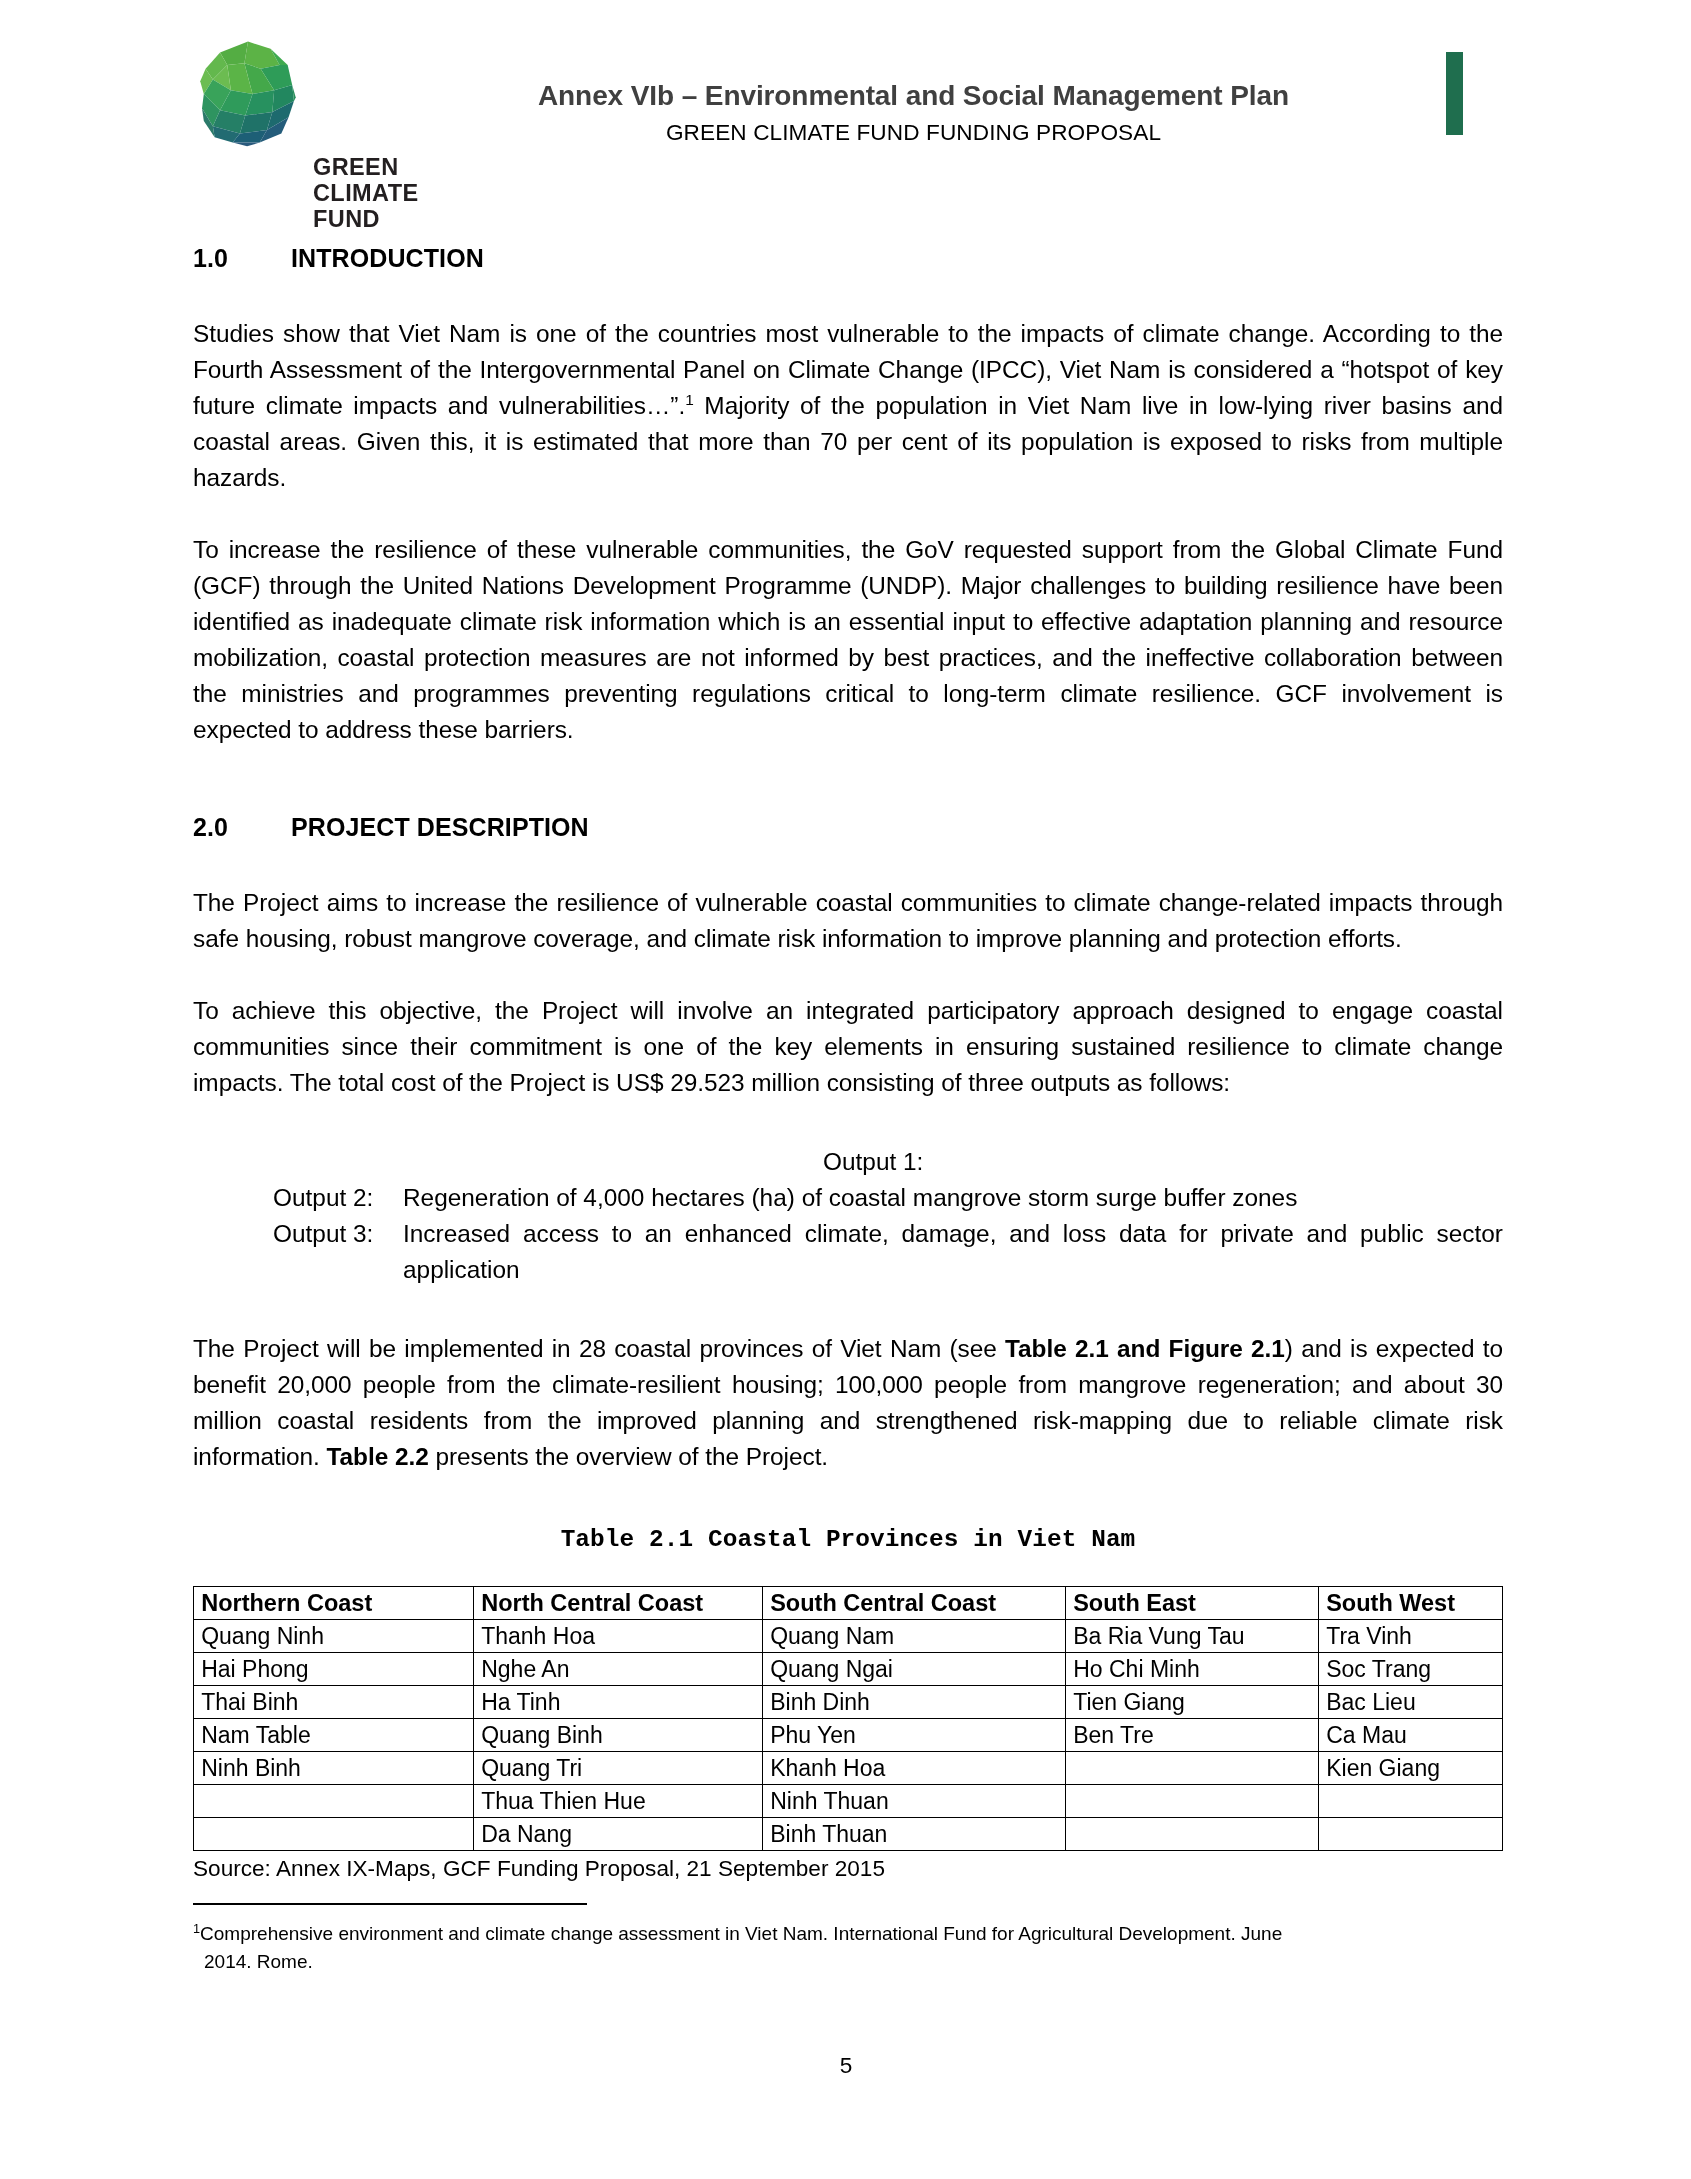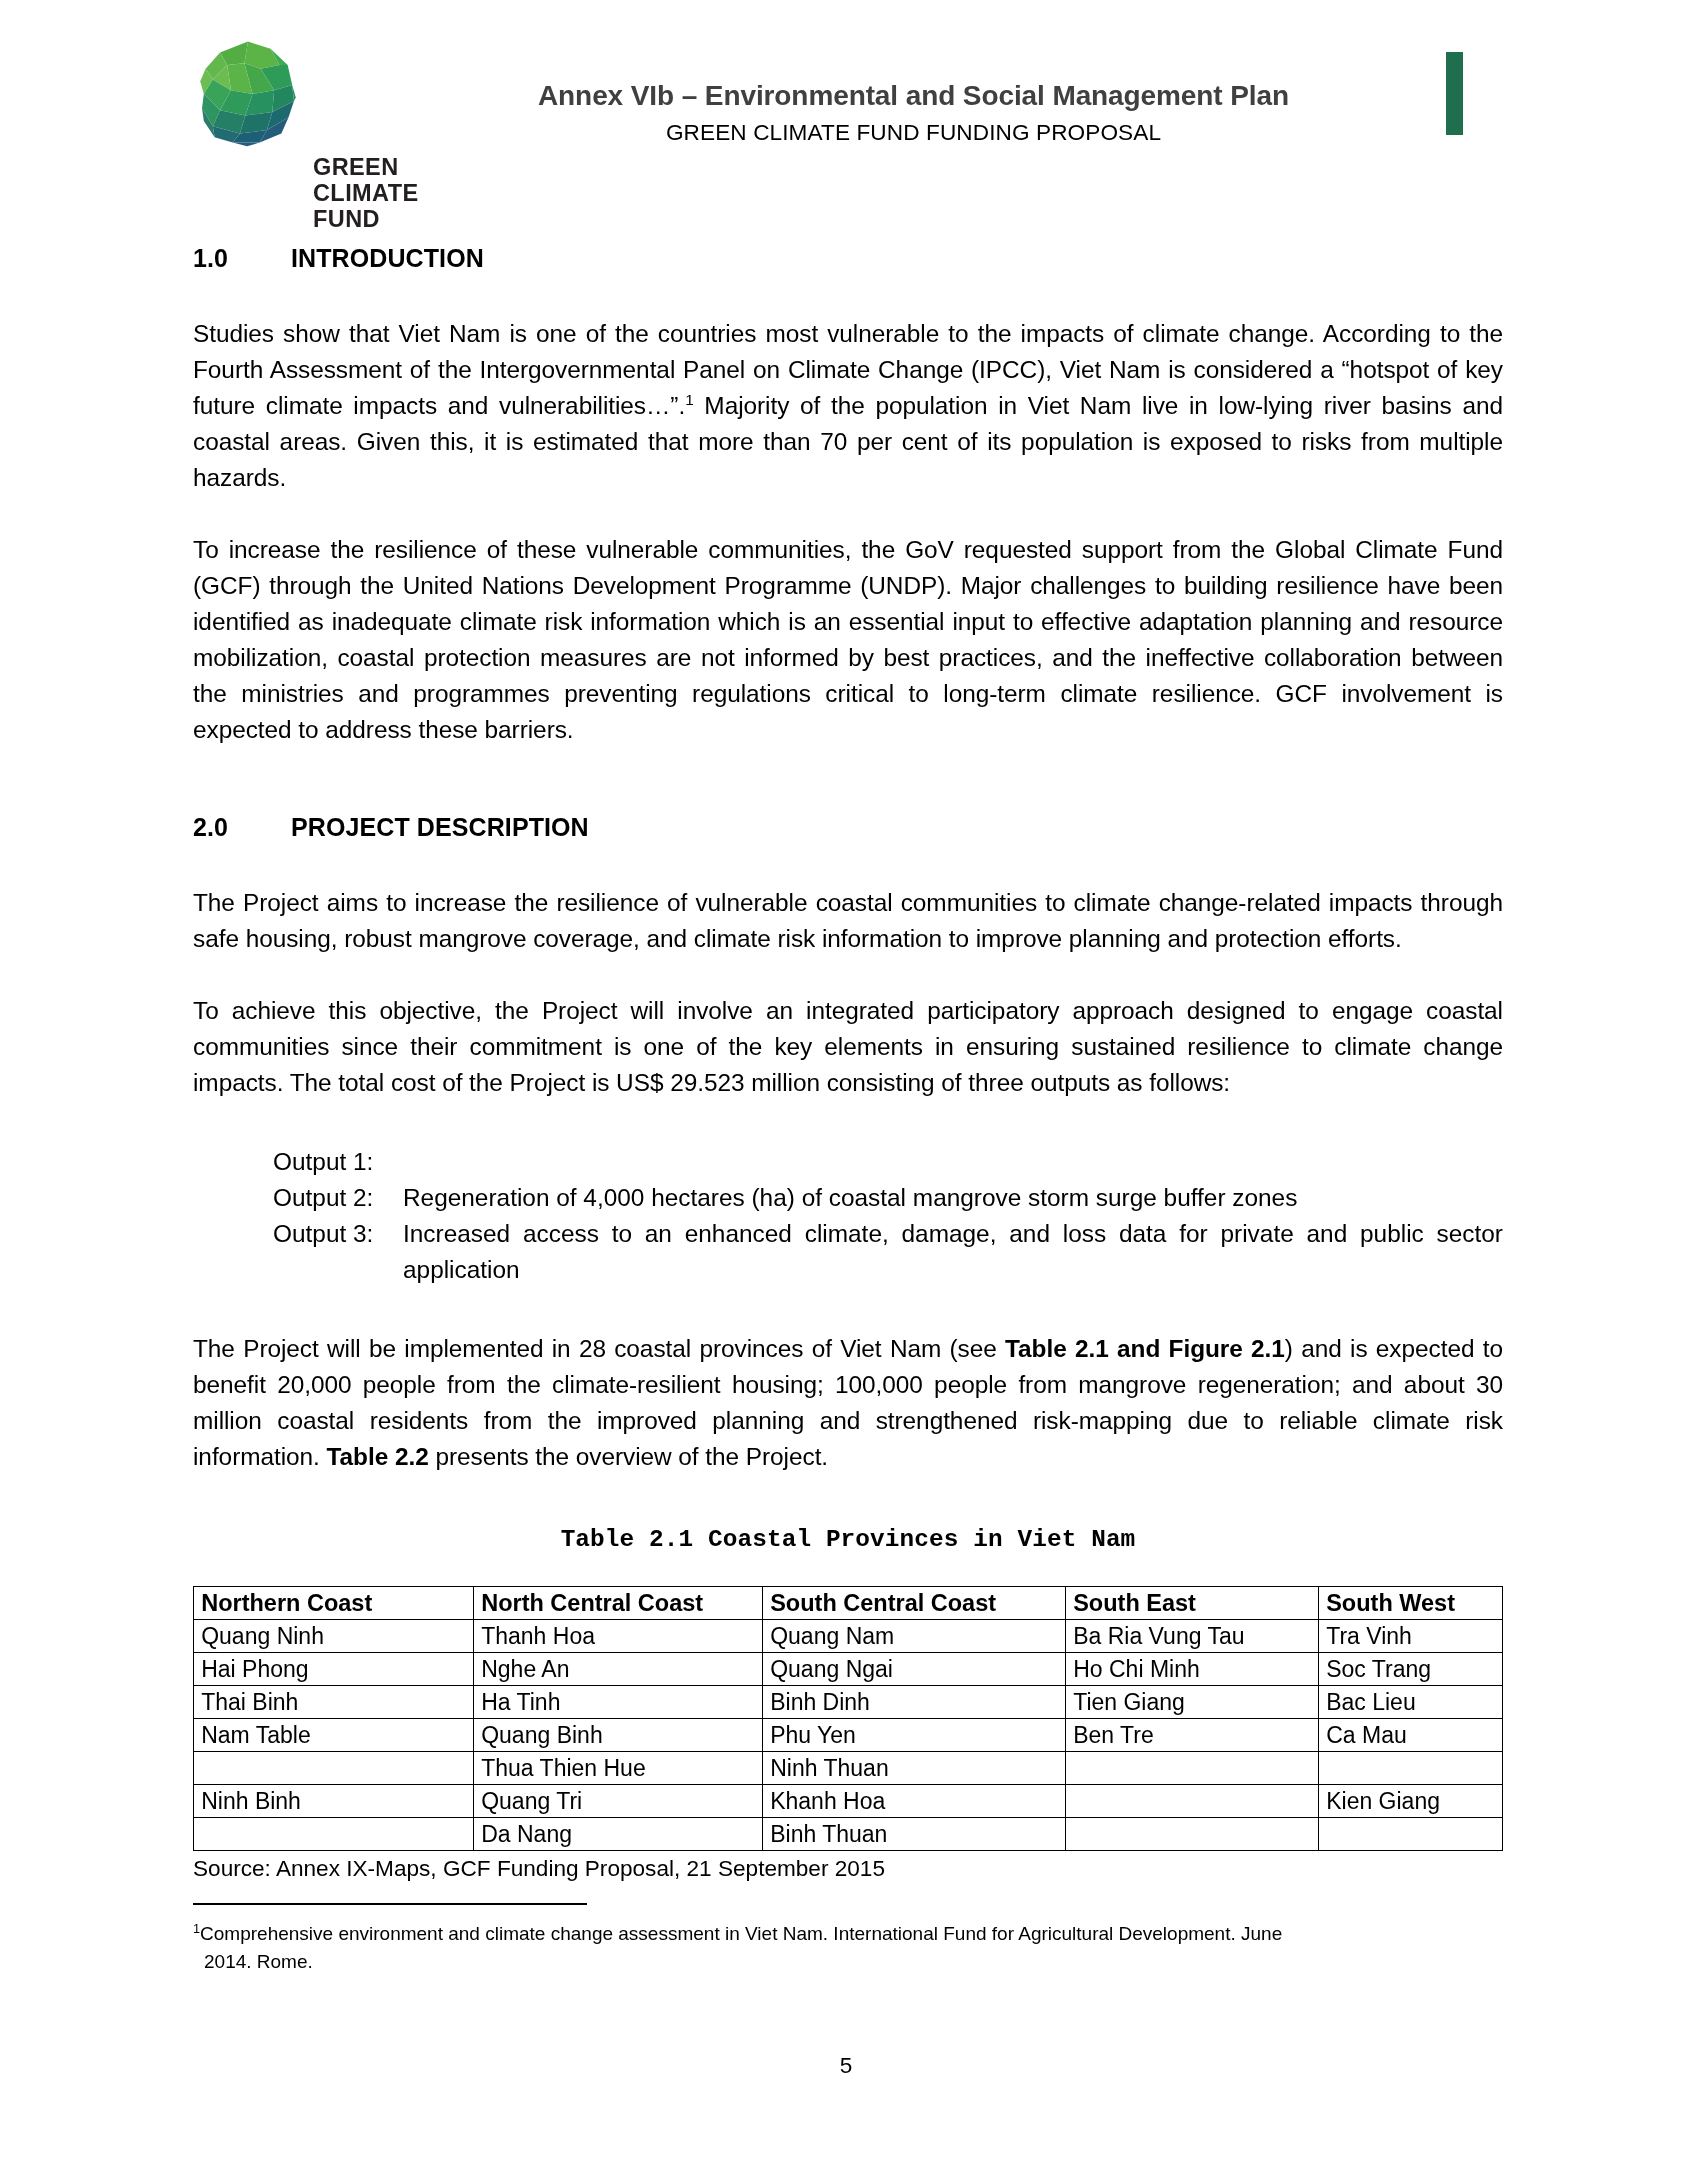--- a/index.html
+++ b/index.html
@@ -130,20 +130,21 @@
   
   .outputs {
     margin-left: 80px;
     width: 1230px;
   }
   .output-row {
     display: flex;
     align-items: flex-start;
     font-size: 24.4px;
     line-height: 36px;
+    justify-content: center;
   }
   .output-label {
     flex: 0 0 auto;
     width: 130px;
     white-space: nowrap;
   }
   .output-text {
     flex: 1 1 auto;
     text-align: justify;
     text-align-last: left;
@@ -376,32 +377,32 @@
           <td>Bac Lieu</td>
         </tr>
         <tr>
           <td>Nam Table</td>
           <td>Quang Binh</td>
           <td>Phu Yen</td>
           <td>Ben Tre</td>
           <td>Ca Mau</td>
         </tr>
         <tr>
-          <td></td>
-          <td>Thua Thien Hue</td>
-          <td>Ninh Thuan</td>
-          <td></td>
-          <td></td>
-        </tr>
-        <tr>
           <td>Ninh Binh</td>
           <td>Quang Tri</td>
           <td>Khanh Hoa</td>
           <td></td>
           <td>Kien Giang</td>
+        </tr>
+        <tr>
+          <td></td>
+          <td>Thua Thien Hue</td>
+          <td>Ninh Thuan</td>
+          <td></td>
+          <td></td>
         </tr>
         <tr>
           <td></td>
           <td>Da Nang</td>
           <td>Binh Thuan</td>
           <td></td>
           <td></td>
         </tr>
       </tbody>
     </table>

